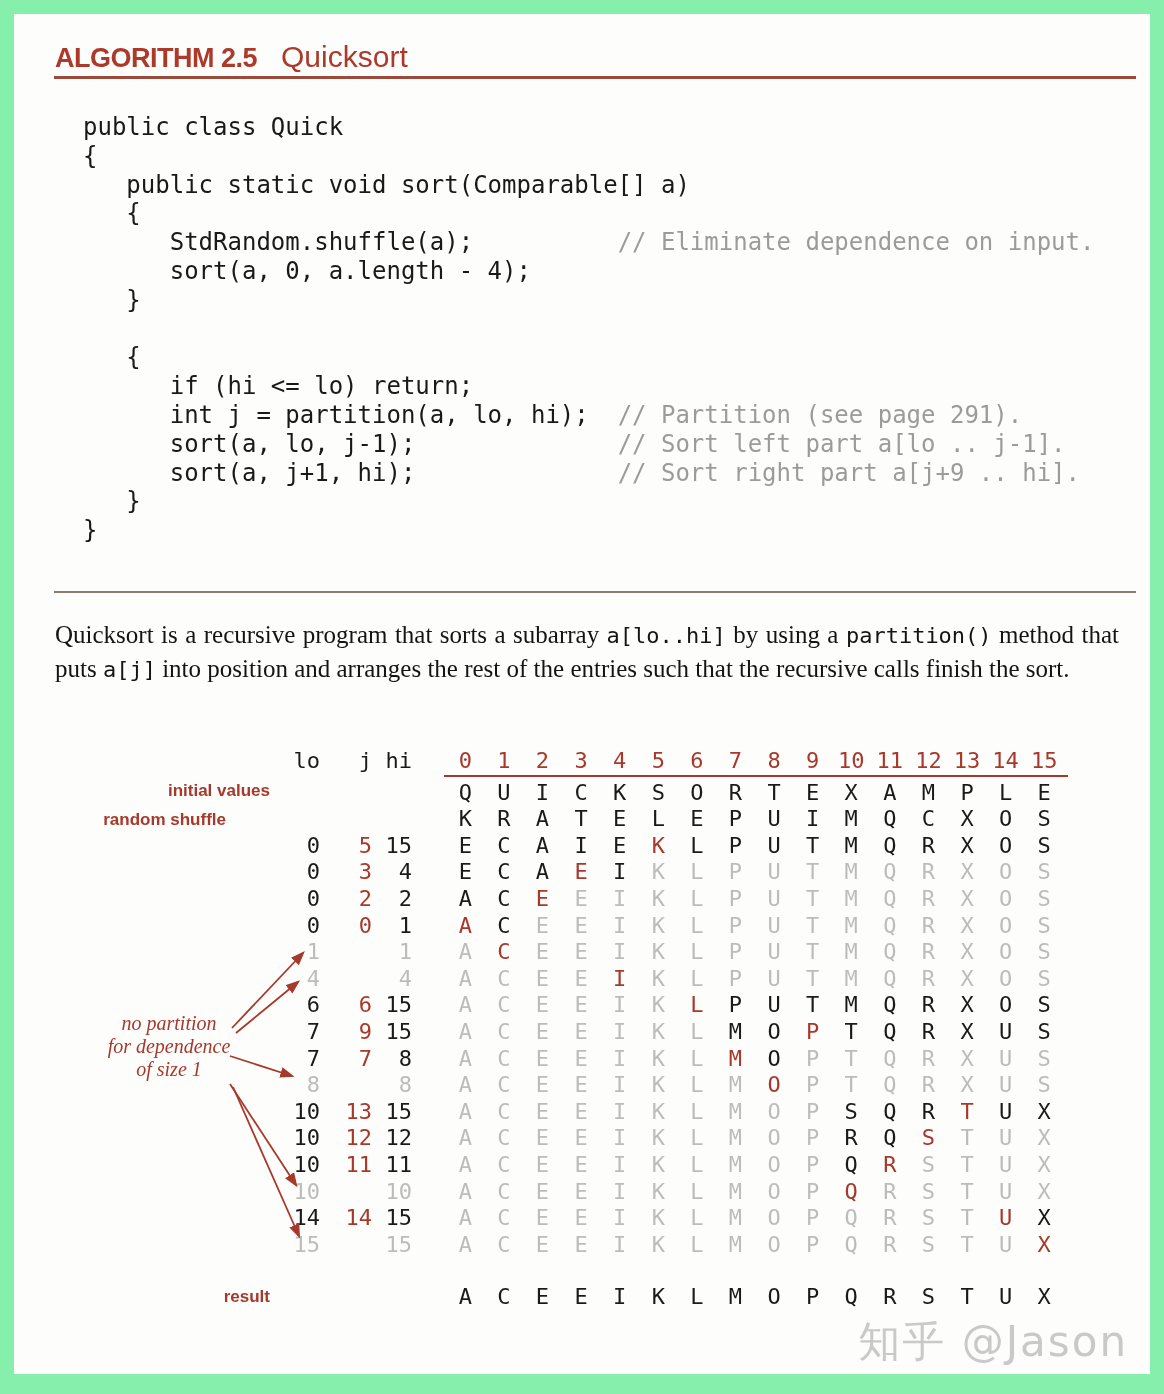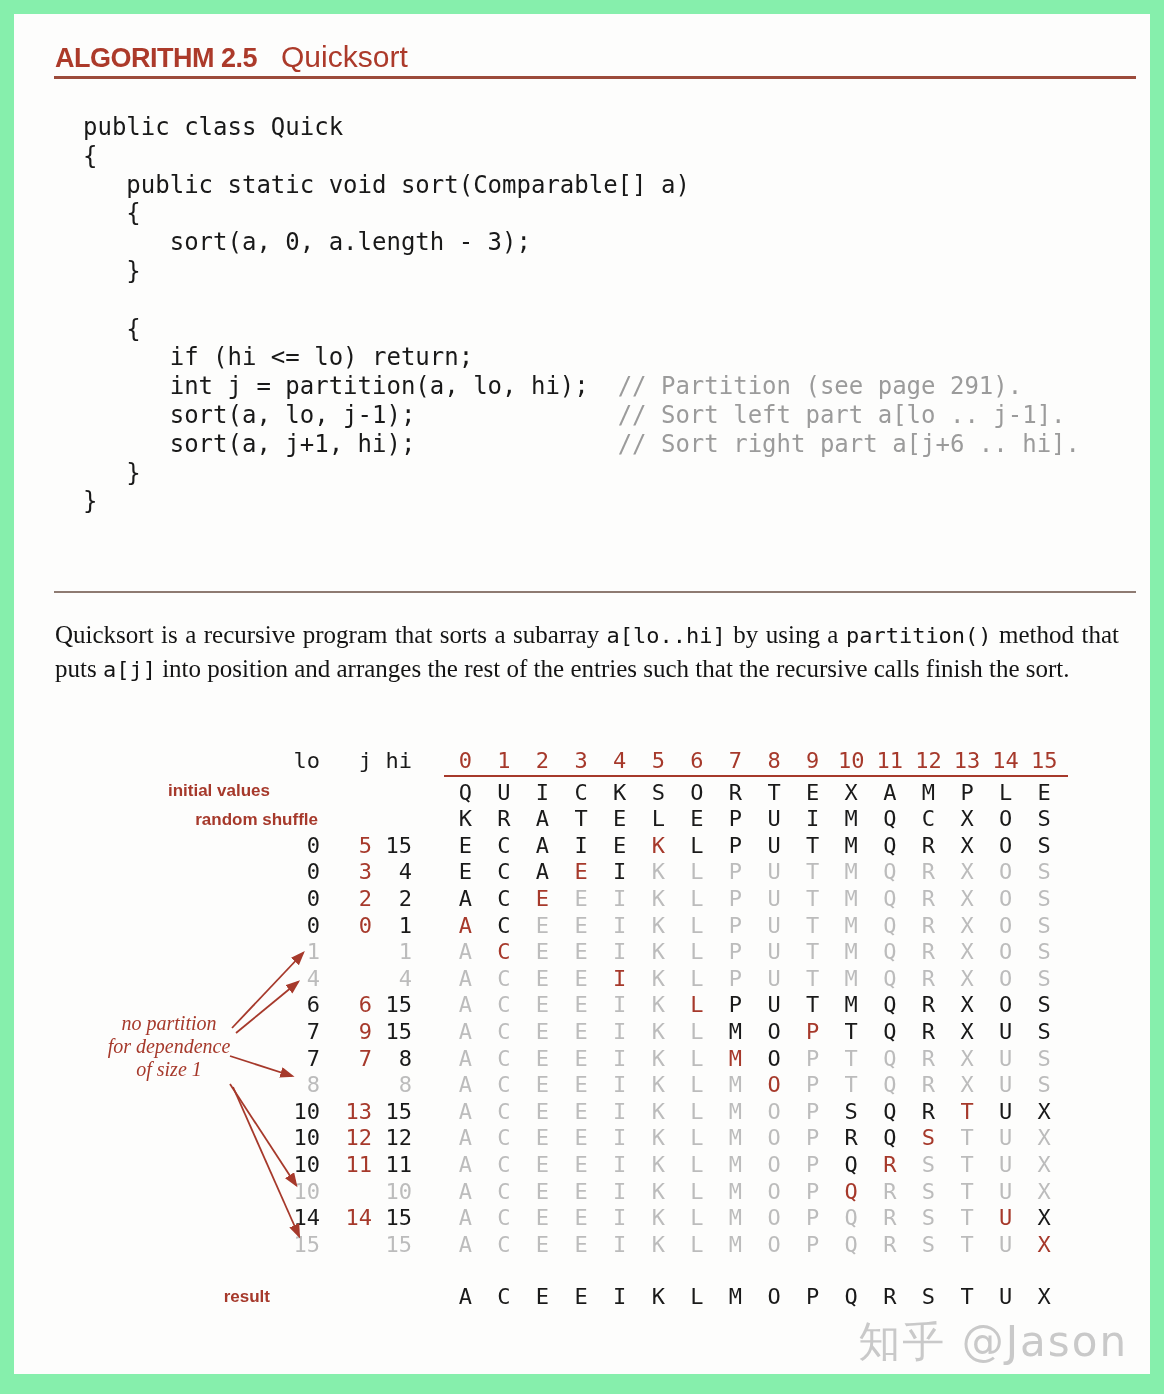--- a/index.html
+++ b/index.html
@@ -39,21 +39,21 @@
   .lr{color:#A6392B;}
   .lg{color:#BCBCBC;}
   .idx-underline{position:absolute;left:430px;top:27px;width:624px;height:0;border-top:2px solid #A6392B;}
   .rows{margin-top:5px;}
   .result-row{margin-top:26px;}
 
   
   .lbl{position:absolute;color:#A6392B;text-align:center;}
   .lbl-sans{font-size:17px;font-weight:bold;font-family:"Liberation Sans",sans-serif;}
   .lbl-initial{top:33px;right:880px;white-space:nowrap;}
-  .lbl-shuffle{top:62px;right:832px;white-space:nowrap;}
+  .lbl-shuffle{top:62px;right:924px;white-space:nowrap;}
   .lbl-nopart{top:264px;left:52px;width:206px;
       font-family:"Liberation Serif","DejaVu Serif",serif;font-style:italic;font-size:20px;line-height:23px;}
   .lbl-result{top:539px;right:880px;white-space:nowrap;}
   .arrows{position:absolute;left:0;top:0;width:1136px;height:606px;pointer-events:none;}
 
   
   .watermark{position:absolute;right:22px;bottom:4px;font-size:42px;color:#C9C9C9;
              letter-spacing:2px;font-family:"DejaVu Sans",sans-serif;}
 </style>
 </head>
@@ -65,28 +65,29 @@
     <div class="algo-header">
       <span class="algo-label">ALGORITHM 2.5</span><span class="algo-name">Quicksort</span>
     </div>
     <div class="rule-title"></div>
 
     <div class="code">
         <div class="code-line"><span class="code-text">public class Quick</span></div>
         <div class="code-line"><span class="code-text">{</span></div>
         <div class="code-line"><span class="code-text">   public static void sort(Comparable[] a)</span></div>
         <div class="code-line"><span class="code-text">   {</span></div>
-        <div class="code-line"><span class="code-text">      sort(a, 0, a.length - 3);</span></div>
+        <div class="code-line"><span class="code-text">      StdRandom.shuffle(a);          </span><span class="code-comment">// Eliminate dependence on input.</span></div>
+        <div class="code-line"><span class="code-text">      sort(a, 0, a.length - 4);</span></div>
         <div class="code-line"><span class="code-text">   }</span></div>
         <div class="code-line"><span class="code-text"> </span></div>
         <div class="code-line"><span class="code-text">   {</span></div>
         <div class="code-line"><span class="code-text">      if (hi &lt;= lo) return;</span></div>
         <div class="code-line"><span class="code-text">      int j = partition(a, lo, hi);  </span><span class="code-comment">// Partition (see page 291).</span></div>
         <div class="code-line"><span class="code-text">      sort(a, lo, j-1);              </span><span class="code-comment">// Sort left part a[lo .. j-1].</span></div>
-        <div class="code-line"><span class="code-text">      sort(a, j+1, hi);              </span><span class="code-comment">// Sort right part a[j+6 .. hi].</span></div>
+        <div class="code-line"><span class="code-text">      sort(a, j+1, hi);              </span><span class="code-comment">// Sort right part a[j+9 .. hi].</span></div>
         <div class="code-line"><span class="code-text">   }</span></div>
         <div class="code-line"><span class="code-text">}</span></div>
       </div>
 
     <div class="rule-code"></div>
 
     <div class="para"><span class="seg-serif">Quicksort is a recursive program that sorts a subarray </span><span class="seg-mono">a[lo..hi]</span><span class="seg-serif"> by using a </span><span class="seg-mono">partition()</span><span class="seg-serif"> method that puts </span><span class="seg-mono">a[j]</span><span class="seg-serif"> into position and arranges the rest of the entries such that the recursive calls finish the sort.</span></div>
 
     <div class="figure">
 

